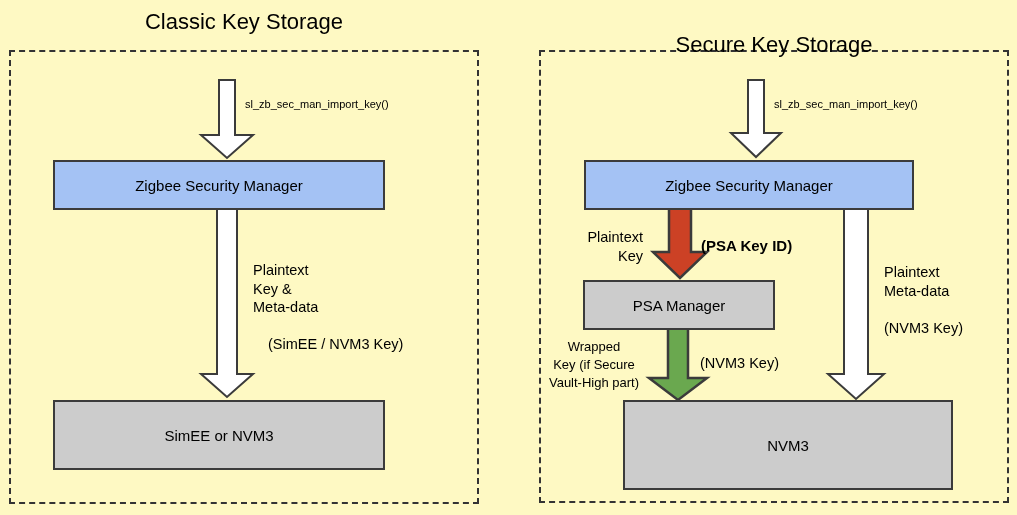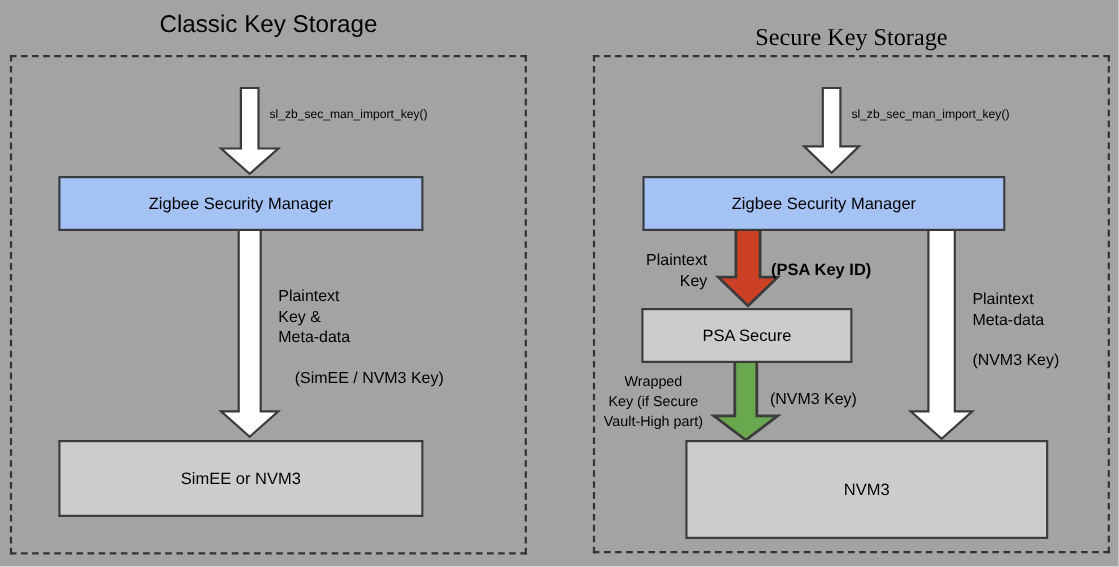--- a/index.html
+++ b/index.html
@@ -1,20 +1,20 @@
 <!DOCTYPE html>
 <html><head>
 <meta charset="utf-8">
 <style>
   html, body { margin: 0; padding: 0; background: #ffffff; }
   #stage {
     position: relative;
     width: 1017px;
     height: 515px;
-    background: #a3a3a3;
+    background: #fef9c3;
     font-family: "Liberation Sans", sans-serif;
     color: #000000;
     overflow: hidden;
   }
   .title {
     position: absolute;
     text-align: center;
     font-size: 22px;
     line-height: 26px;
     z-index: 3;
@@ -52,21 +52,21 @@
   .lbl.bold { font-weight: bold; font-size: 15px; }
   .lbl.small { font-size: 13px; line-height: 18px; }
   .lbl.fn { font-size: 11px; }
 </style>
 </head>
 <body>
 
 <div id="stage">
 
   <div class="title" style="left:9px; top:9px; width:470px;">Classic Key Storage</div>
-  <div class="title" style="left:539px; top:21px; width:470px;font-family:Liberation Serif, serif;">Secure Key Storage</div>
+  <div class="title" style="left:539px; top:32px; width:470px;">Secure Key Storage</div>
 
   <div class="panel-border" style="left:9px; top:50px; width:470px; height:454px;"></div>
   <div class="panel-border" style="left:539px; top:50px; width:470px; height:453px;"></div>
 
   <svg id="arrow-layer" width="1017" height="515" viewBox="0 0 1017 515">
 
     <polygon points="219,80 235,80 235,135 253,135 227,158 201,135 219,135" stroke="#3B3B3B" stroke-width="2" fill="#FFFFFF"></polygon>
 
     <polygon points="217,208 237,208 237,374 253,374 227,397 201,374 217,374" stroke="#3B3B3B" stroke-width="2" fill="#FFFFFF"></polygon>
 
@@ -89,21 +89,21 @@
   <div class="lbl fn" style="left:245px; top:95px;">sl_zb_sec_man_import_key()</div>
   <div class="lbl" style="left:253px; top:261px;">Plaintext
 Key &amp;
 Meta-data</div>
   <div class="lbl" style="left:268px; top:335px;">(SimEE / NVM3 Key)</div>
 
   <div class="box" style="left: 584px; top: 160px; width: 330px; height: 50px; background: rgb(164, 194, 244);">
     <span>Zigbee Security Manager</span>
   </div>
   <div class="box" style="left: 583px; top: 280px; width: 192px; height: 50px; background: rgb(204, 204, 204);">
-    <span>PSA Secure</span>
+    <span>PSA Manager</span>
   </div>
   <div class="box" style="left: 584px; top: 400px; width: 330px; height: 90px; background: rgb(204, 204, 204); margin-left: 39px;">
     <span>NVM3</span>
   </div>
 
   <div class="lbl fn" style="left:774px; top:95px;">sl_zb_sec_man_import_key()</div>
   <div class="lbl right" style="left:560px; top:228px; width:83px;">Plaintext
 Key</div>
   <div class="lbl bold" style="left:701px; top:237px;">(PSA Key ID)</div>
   <div class="lbl small center" style="left:536px; top:338px; width:116px;">Wrapped

